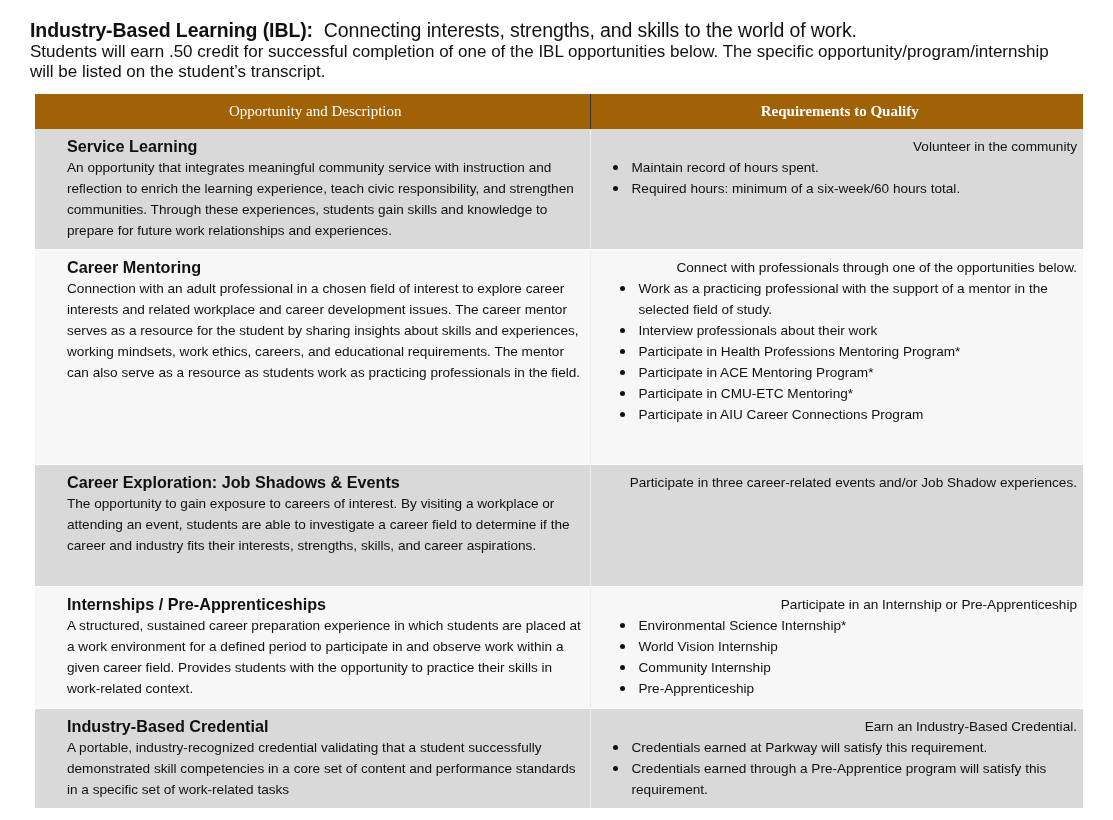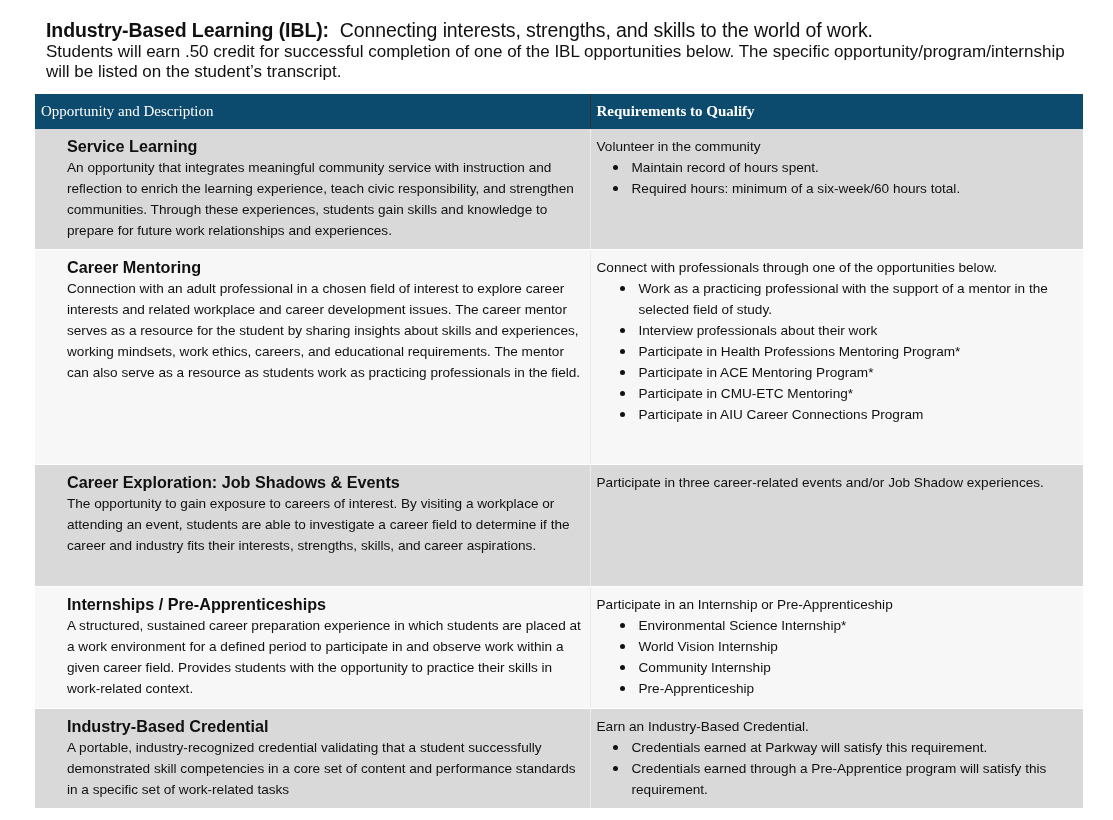--- a/index.html
+++ b/index.html
@@ -1,51 +1,51 @@
 <!DOCTYPE html>
 <html><head>
 <meta charset="utf-8">
 <style>
   html, body { margin: 0; padding: 0; background: #ffffff; }
   body {
     width: 1113px; height: 820px; overflow: hidden; position: relative;
     font-family: "Liberation Sans", "DejaVu Sans", sans-serif;
     color: #111111;
   }
-  .page { position: absolute; left: 46px; top: 18px; width: 1048px; }
+  .page { position: absolute; left: 30px; top: 18px; width: 1048px; }
   .title {
     font-size: 19.5px; line-height: 24px; margin: 0; white-space: nowrap;
     letter-spacing: -0.1px;
   }
   .title .bold { font-weight: bold; }
   .intro {
     font-size: 17px; line-height: 20px; margin: 0; width: 1040px;
   }
   table.ibl {
     position: absolute; left: 35px; top: 94px; width: 1048px;
     border-collapse: collapse; table-layout: fixed;
   }
   table.ibl col.c1 { width: 555px; }
   table.ibl col.c2 { width: 493px; }
   th {
-    background: #0c4a6e; color: #ffffff; text-align: left;
+    background: #a16207; color: #ffffff; text-align: center;
     font-family: "Liberation Serif", "DejaVu Serif", serif;
     font-weight: normal; font-size: 15px; height: 35px; padding: 0 0 0 6px;
     border-right: 1px solid #333;
   }
   th:last-child { border-right: none; font-weight: bold; }
   td {
     vertical-align: top; padding: 7px 6px 6px 6px; font-size: 13.6px;
     line-height: 21px; border-bottom: 1px solid #ffffff;
   }
   tr.shade td { background: #d9d9d9; }
   tr.light td { background: #f7f7f7; }
   td.desc { border-right: 1px solid #ececec; padding-left: 32px; }
   .opp-title { font-weight: bold; font-size: 16.2px; line-height: 20px; margin-bottom: 1px; }
-  .req-lead { margin: 0; }
+  .req-lead { margin: 0; text-align: right; }
   ul.req { margin: 0; padding: 0 0 0 28px; list-style: none; }
   ul.req li { position: relative; padding-left: 7px; }
   ul.req li::before {
     content: ""; position: absolute; left: -12px; top: 8px;
     width: 5px; height: 5px; border-radius: 50%; background: #111;
   }
   ul.req.deep { padding-left: 35px; }
 </style>
 </head>
 <body>

